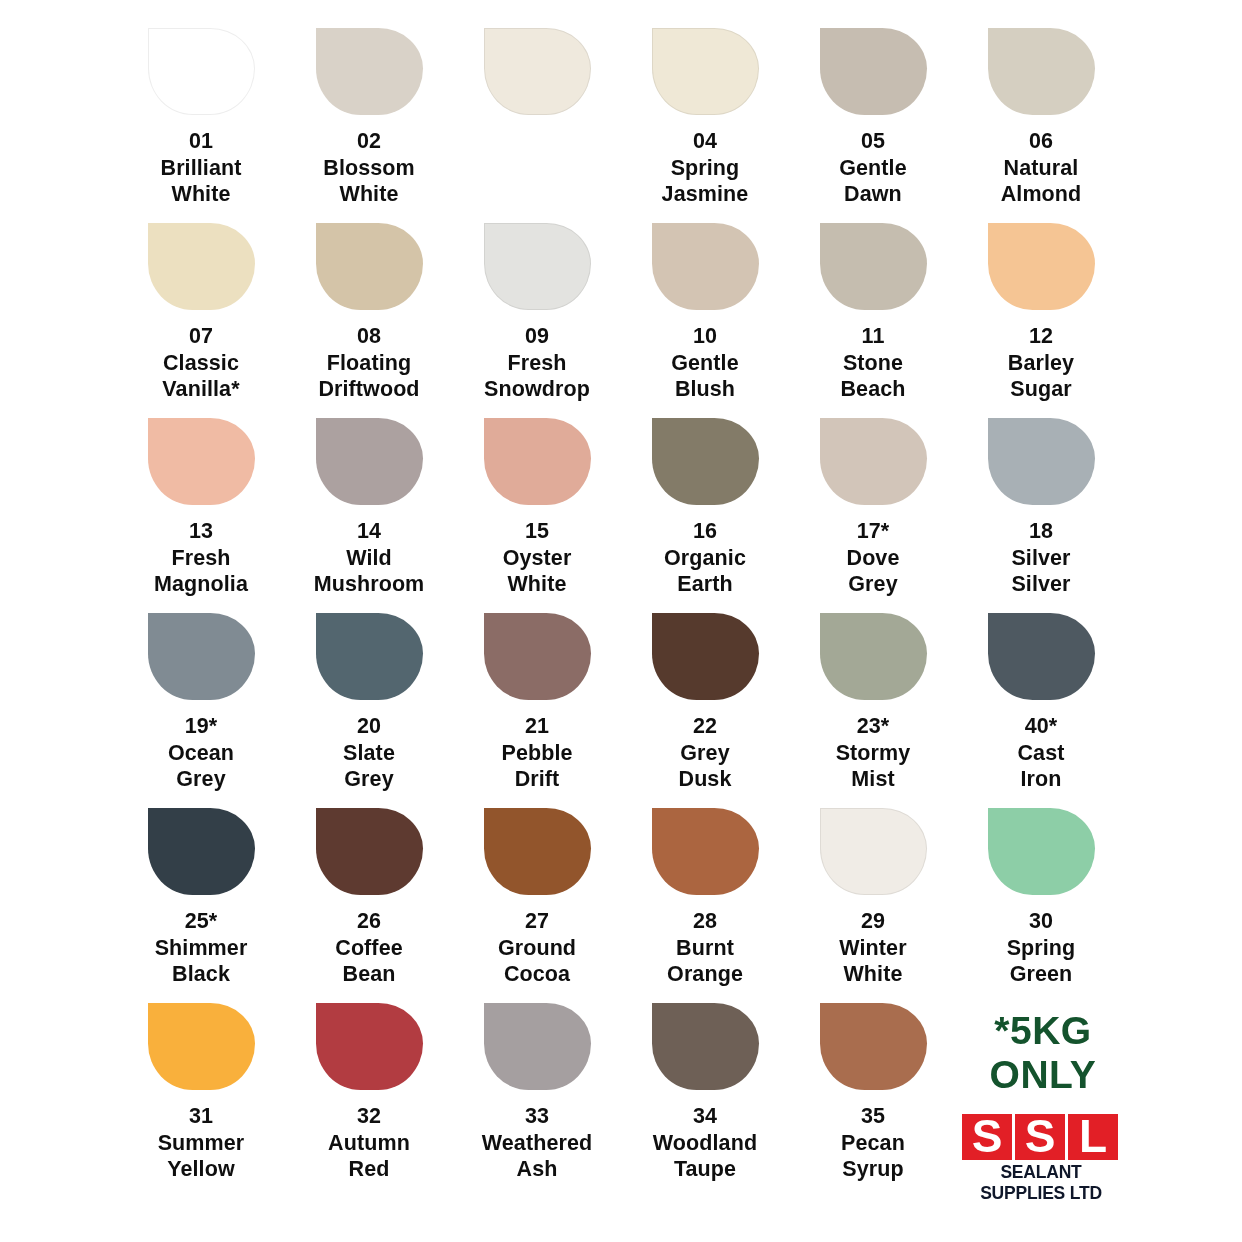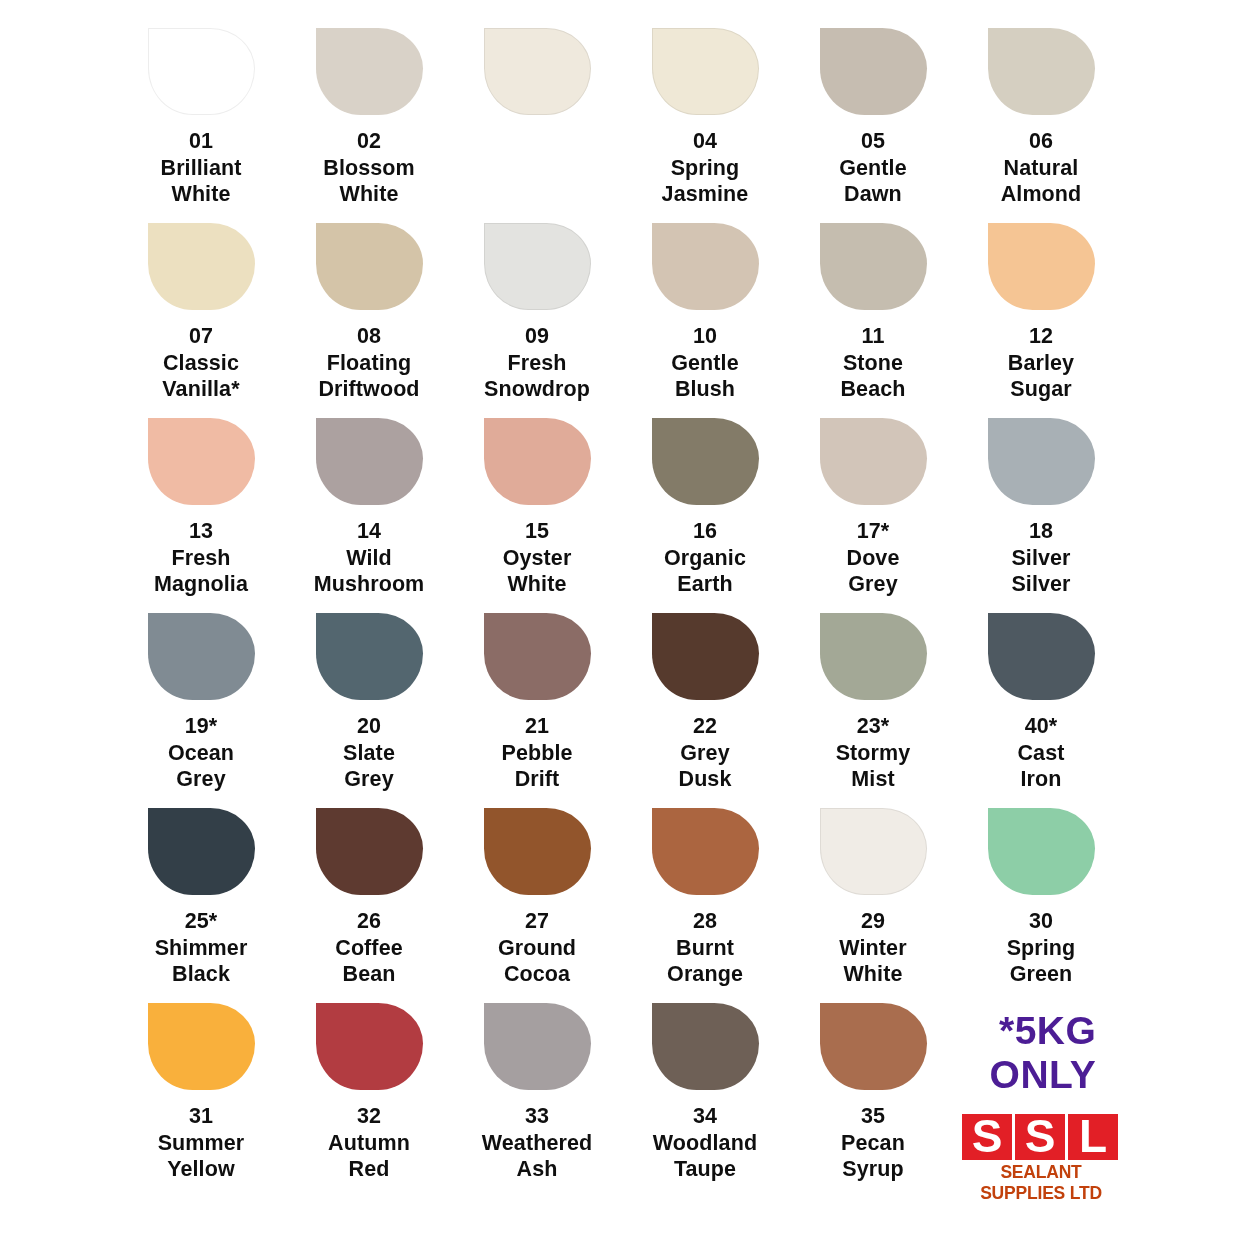--- a/index.html
+++ b/index.html
@@ -82,22 +82,22 @@
     flex-direction: column;
     align-items: center;
     justify-content: flex-start;
   }
   .note {
     margin-top: 12px;
     font-size: 39px;
     font-weight: bold;
     line-height: 1.12;
     letter-spacing: 0.5px;
-    text-align: right;
-    color: #4c1d95;
+    text-align: center;
+    color: #14532d;
     white-space: pre-line;
     align-self: center;
     padding-left: 4px;
   }
 
   .logo {
     margin-top: 18px;
     width: 158px;
   }
   .logo-marks {
@@ -113,21 +113,21 @@
     font-size: 46px;
     line-height: 44px;
     text-align: center;
     font-family: "Liberation Sans", sans-serif;
   }
   .logo-sub {
     margin-top: 2px;
     font-size: 17.5px;
     font-weight: bold;
     letter-spacing: -0.2px;
-    color: #c2410c;
+    color: #0f172a;
     text-align: center;
     width: 158px;
   }
 </style>
 </head>
 <body>
 
 <div class="chart">
   <div class="grid" id="grid">
       <div class="cell">

